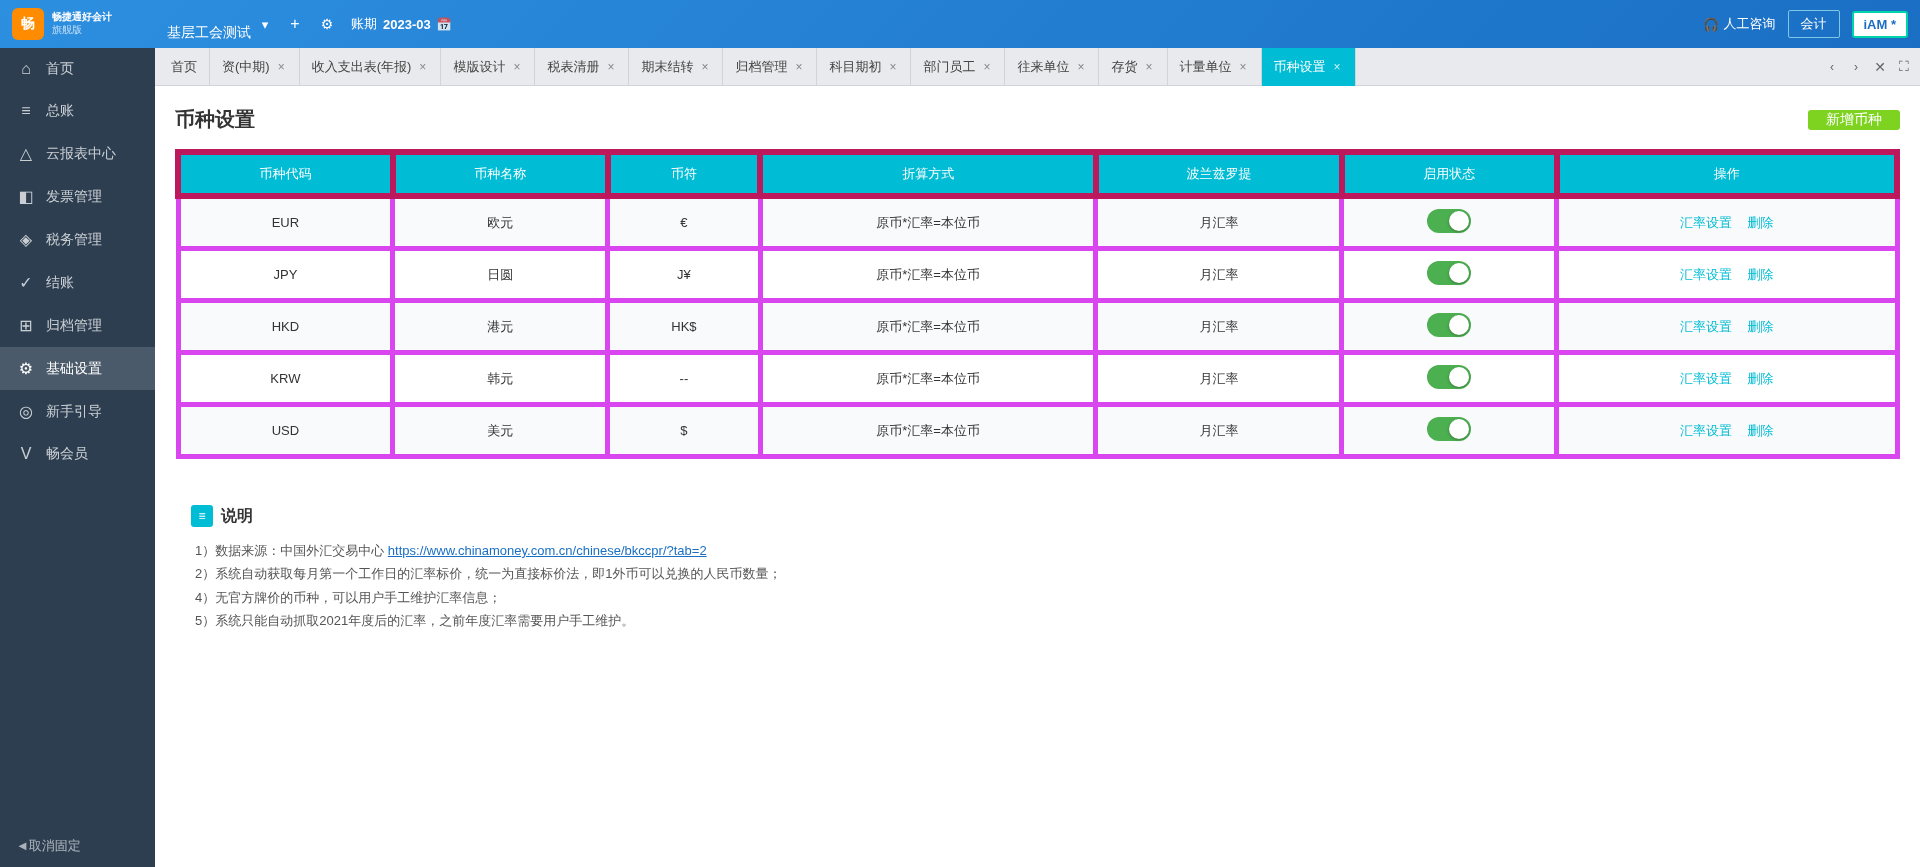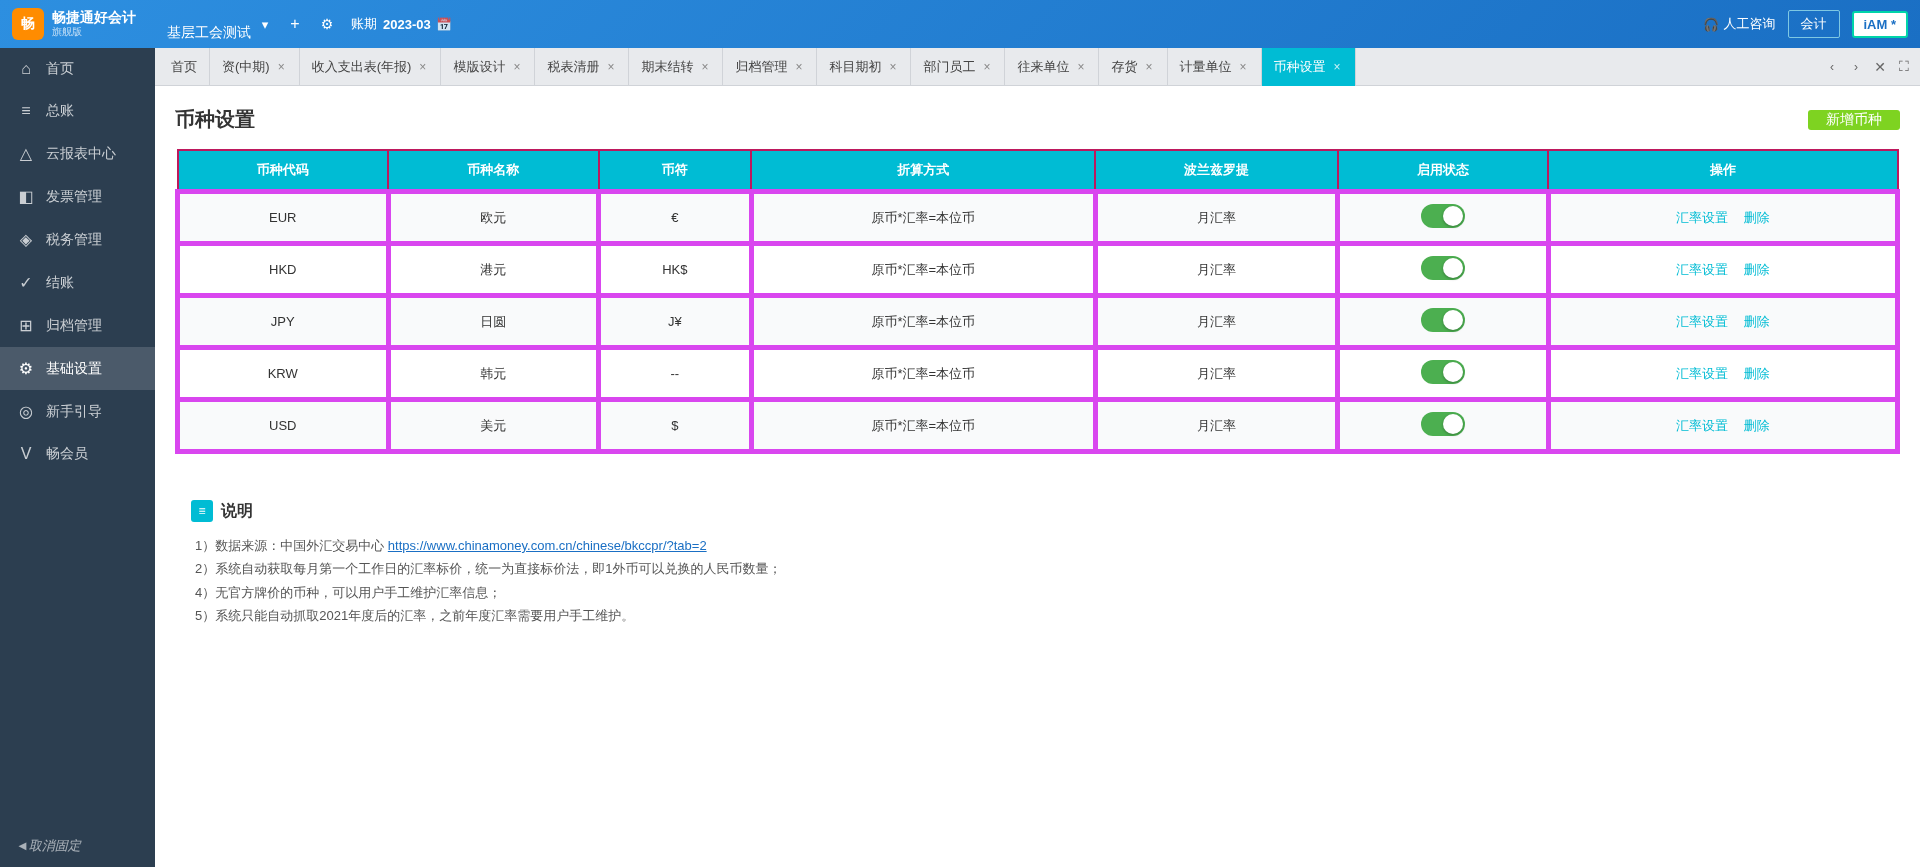--- a/index.html
+++ b/index.html
@@ -26,21 +26,21 @@
       background: #ff8c00;
       border-radius: 6px;
       display: flex;
       align-items: center;
       justify-content: center;
       color: white;
       font-weight: bold;
       font-size: 14px;
       margin-right: 8px;
     }
-    .logo-text { color: white; font-size: 14px; font-weight: bold; line-height: 1.2; }
+    .logo-text { color: white; font-size: 10px; font-weight: bold; line-height: 1.2; }
     .logo-sub { color: rgba(255,255,255,0.7); font-size: 10px; }
 
     .project-area {
       display: flex;
       align-items: center;
       flex: 1;
       color: white;
     }
     .project-name {
       font-size: 14px;
@@ -151,21 +151,20 @@
     .sidebar-icon { font-size: 16px; width: 20px; text-align: center; }
     .sidebar-bottom {
       margin-top: auto;
       padding: 12px 16px;
       color: rgba(255,255,255,0.6);
       cursor: pointer;
       font-size: 13px;
       display: flex;
       align-items: center;
       gap: 6px;
-      font-style: italic;
     }
 
     
     .content-area {
       flex: 1;
       display: flex;
       flex-direction: column;
       overflow: hidden;
       background: #f0f2f5;
     }
@@ -272,22 +271,22 @@
       border-collapse: collapse;
     }
     .data-table thead tr {
       background: #00bcd4;
       color: white;
     }
     .data-table th {
       padding: 10px 16px;
       text-align: center;
       font-size: 13px;
-      font-weight: bold;
-      border: 2px solid #be185d;
+      font-weight: normal;
+      border: 6px solid #be185d;
     }
     .data-table td {
       padding: 10px 16px;
       text-align: center;
       font-size: 13px;
       color: #333;
       border: 5px solid #d946ef;
     }
     .data-table tbody tr:nth-child(odd) { background: #f9fafb; }
     .data-table tbody tr:nth-child(even) { background: white; }
@@ -529,39 +528,39 @@
         <div class="toggle-switch">
           <div class="toggle-knob"></div>
         </div>
       </td>
       <td>
         <a class="action-link">汇率设置</a>
         <a class="action-link">删除</a>
       </td>
     </tr>
             <tr>
+      <td>JPY</td>
+      <td>日圆</td>
+      <td>J¥</td>
+      <td>原币*汇率=本位币</td>
+      <td>月汇率</td>
+      <td>
+        <div class="toggle-switch">
+          <div class="toggle-knob"></div>
+        </div>
+      </td>
+      <td>
+        <a class="action-link">汇率设置</a>
+        <a class="action-link">删除</a>
+      </td>
+    </tr>
+            <tr>
       <td>HKD</td>
       <td>港元</td>
       <td>HK$</td>
-      <td>原币*汇率=本位币</td>
-      <td>月汇率</td>
-      <td>
-        <div class="toggle-switch">
-          <div class="toggle-knob"></div>
-        </div>
-      </td>
-      <td>
-        <a class="action-link">汇率设置</a>
-        <a class="action-link">删除</a>
-      </td>
-    </tr>
-            <tr>
-      <td>JPY</td>
-      <td>日圆</td>
-      <td>J¥</td>
       <td>原币*汇率=本位币</td>
       <td>月汇率</td>
       <td>
         <div class="toggle-switch">
           <div class="toggle-knob"></div>
         </div>
       </td>
       <td>
         <a class="action-link">汇率设置</a>
         <a class="action-link">删除</a>

